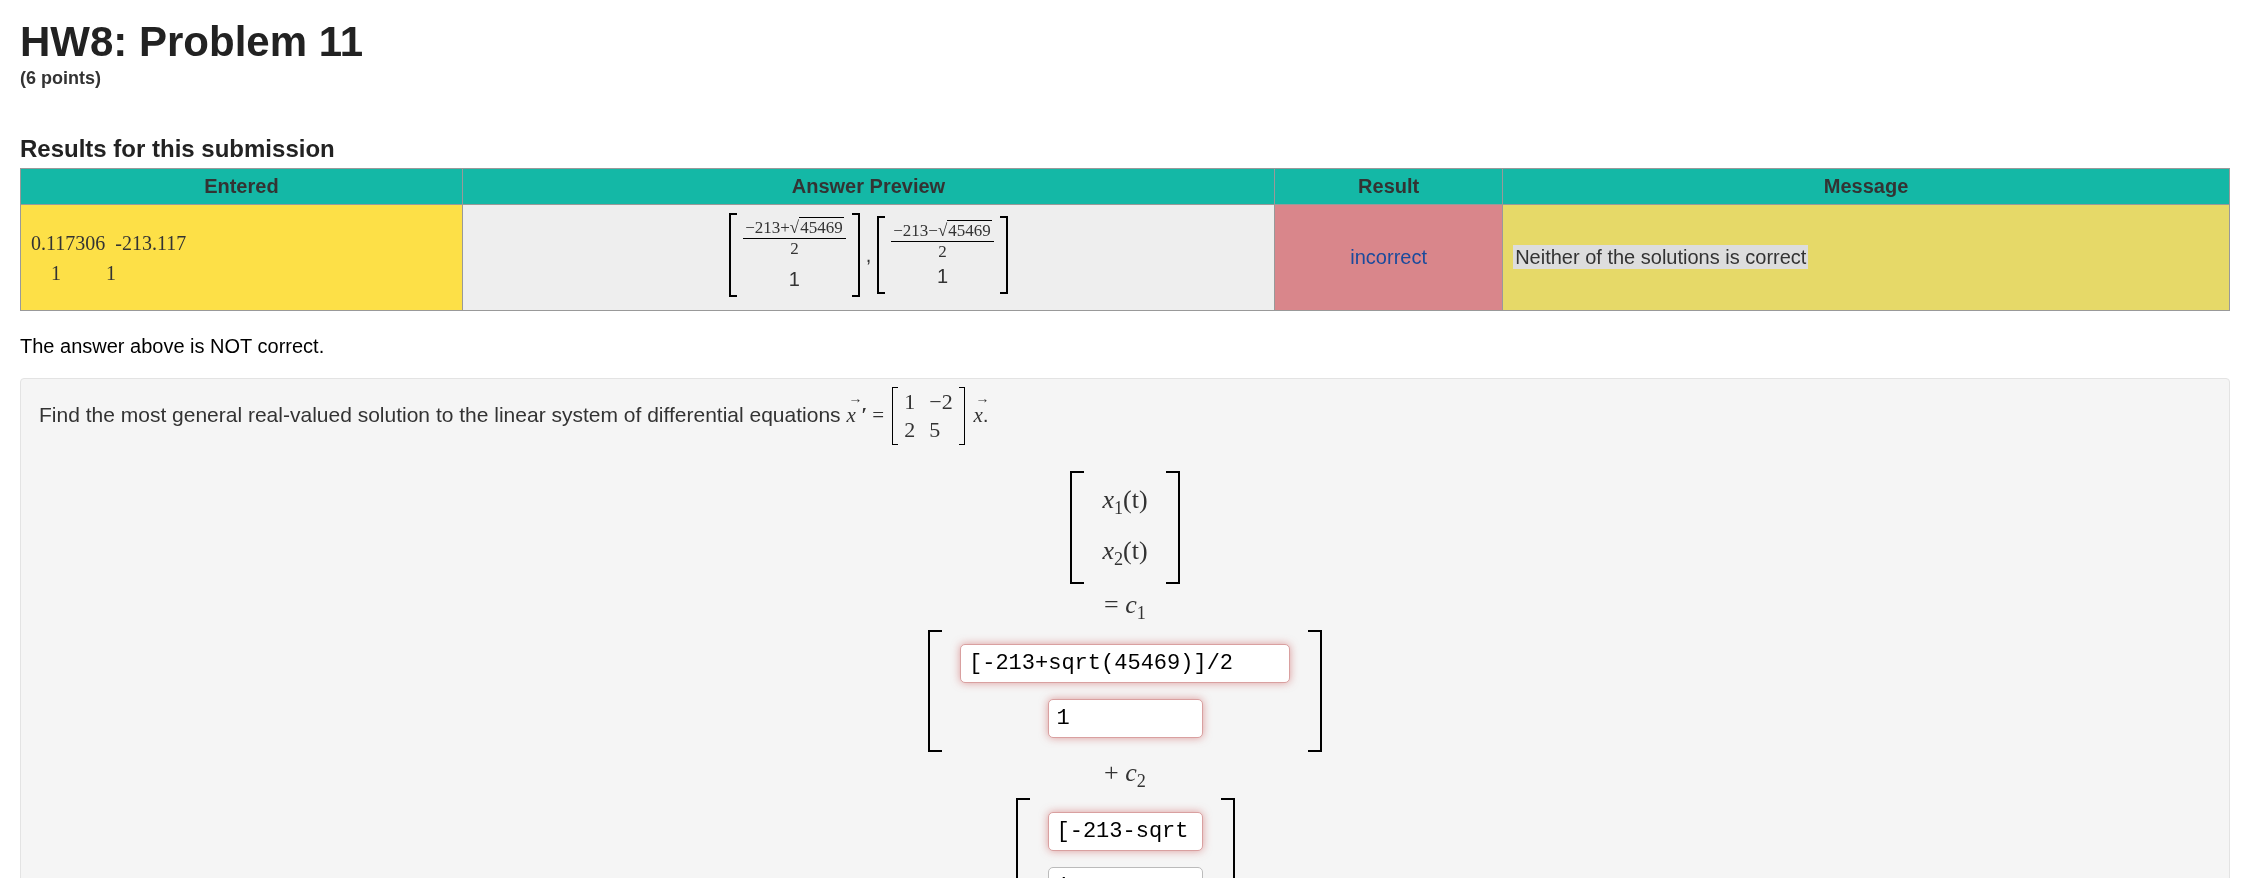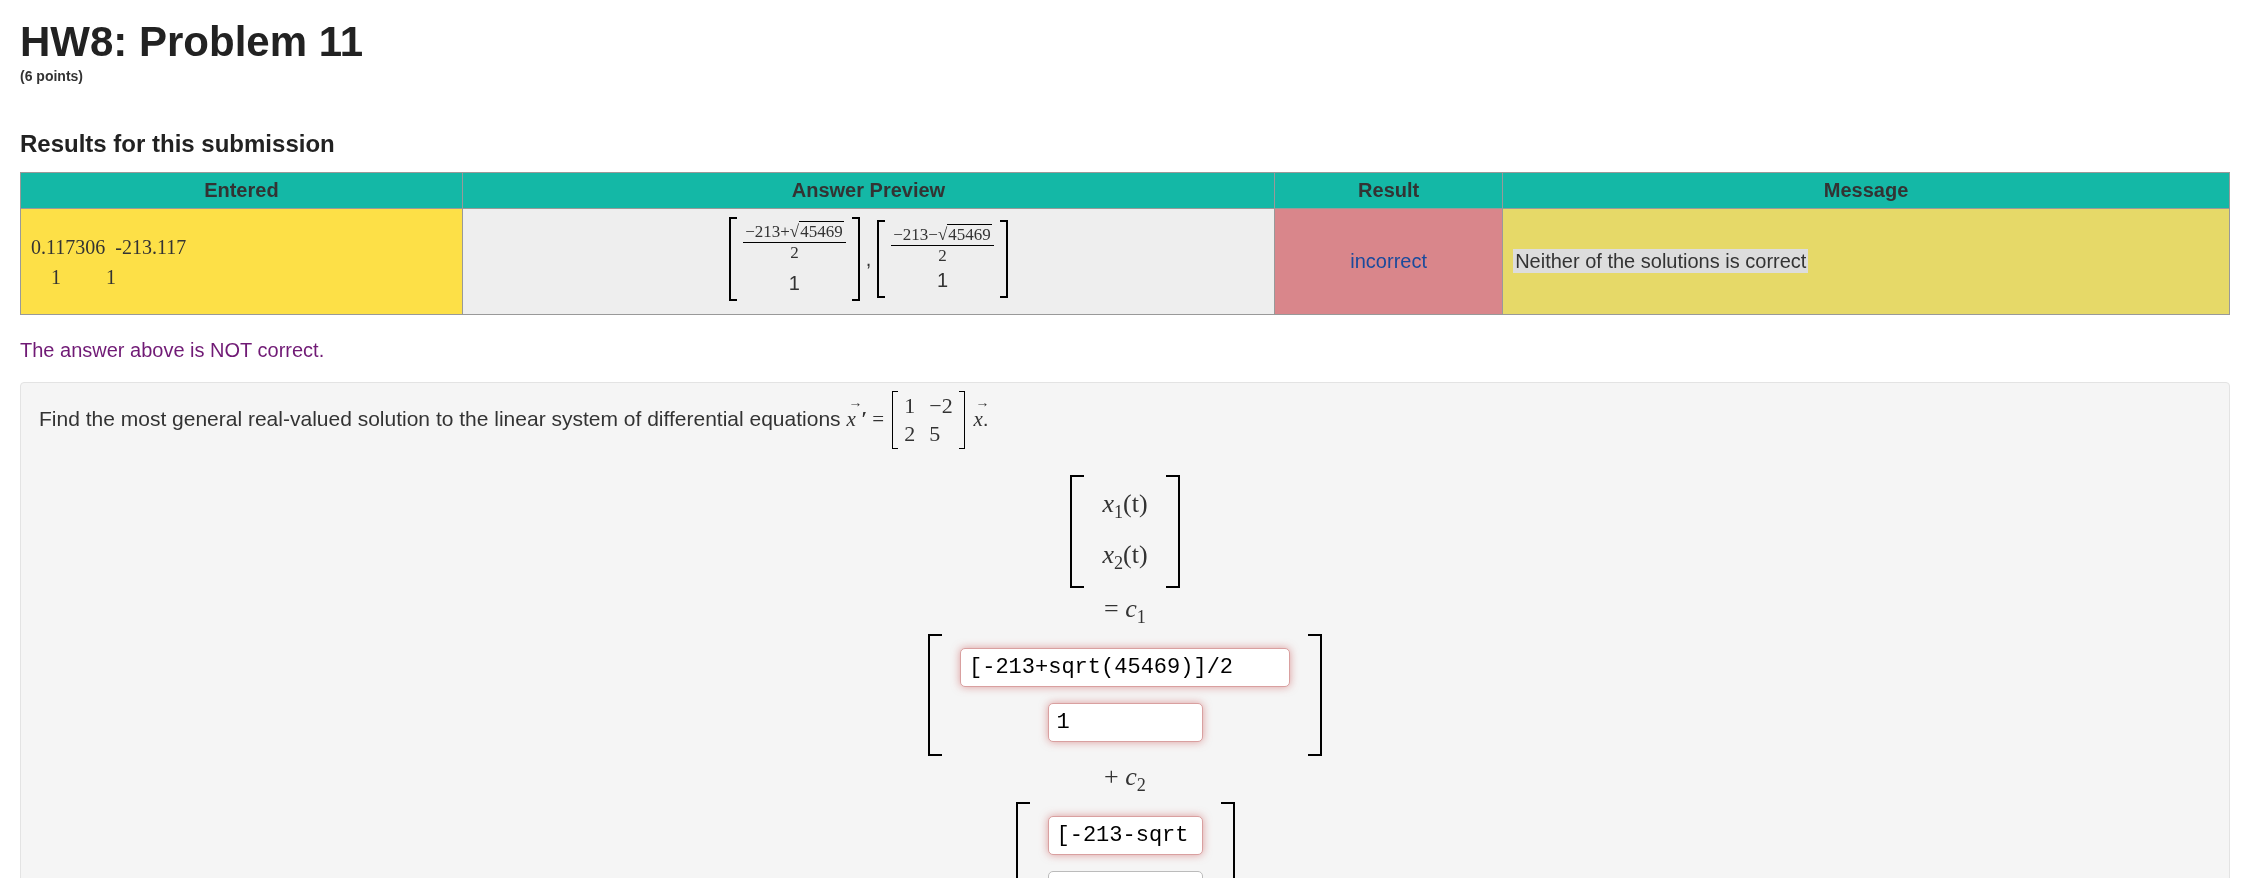--- a/index.html
+++ b/index.html
@@ -6,22 +6,22 @@
   body {
     margin: 0;
     padding: 18px 20px;
     font-family: "Helvetica Neue", Helvetica, Arial, sans-serif;
     font-size: 21px;
     color: #333;
     background: #fff;
     width: 2250px;
   }
   h1 { font-size: 42px; margin: 0 0 2px 0; font-weight: 700; color:#222;}
-  .points { font-size: 14px; font-weight: 700; margin-bottom: 46px; }
-  .results-heading { font-size: 24px; font-weight: 700; margin-bottom: 14px; color:#222;}
+  .points { font-size: 18px; font-weight: 700; margin-bottom: 46px; }
+  .results-heading { font-size: 24px; font-weight: 700; margin-bottom: 5px; color:#222;}
   table.results {
     border-collapse: collapse;
     width: 100%;
     margin-bottom: 24px;
   }
   table.results th, table.results td {
     border: 1px solid #999;
     padding: 8px 10px;
     font-size: 20px;
     vertical-align: middle;
@@ -52,21 +52,21 @@
     font-size: 21px;
     width: 160px;
   }
   td.message {
     background: #e6d968;
     font-size: 20px;
     padding: 8px 12px;
     width: 510px;
   }
   td.message span { background: #ddd; padding:1px 2px;text-align:center;}
-  .not-correct { color: #701a75; font-size: 20px; margin-bottom: 20px; }
+  .not-correct { color: #000000; font-size: 20px; margin-bottom: 20px; }
 
   .problem-box {
     background: #f5f5f5;
     border: 1px solid #e3e3e3;
     border-radius: 4px;
     padding: 8px 18px 28px 18px;
   }
   .prompt { font-size: 21px; margin-bottom: 26px; }
 
   .math { font-family: "Times New Roman", Georgia, serif; font-style: italic; }

